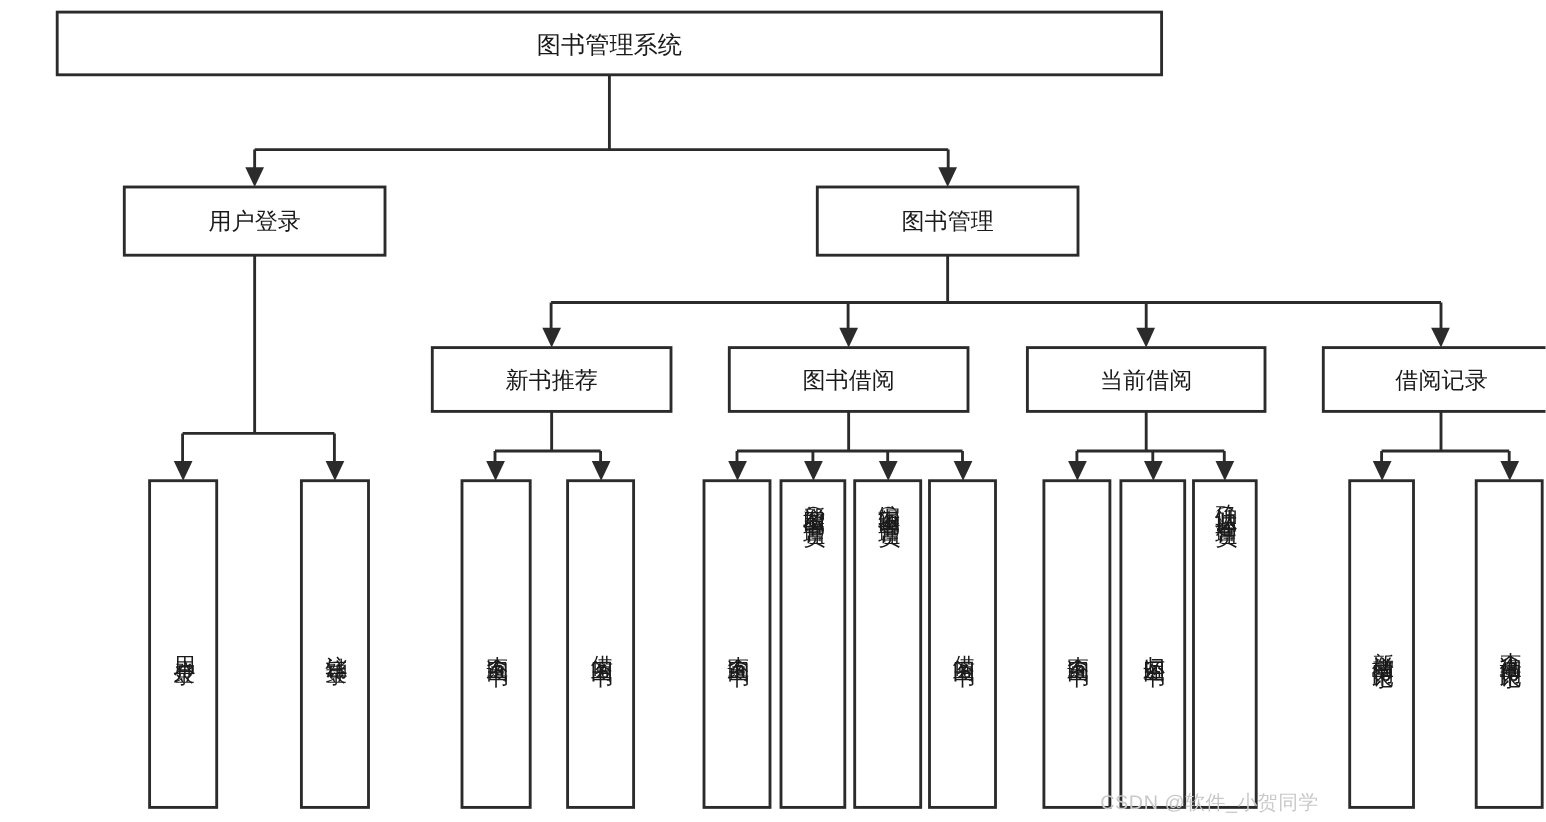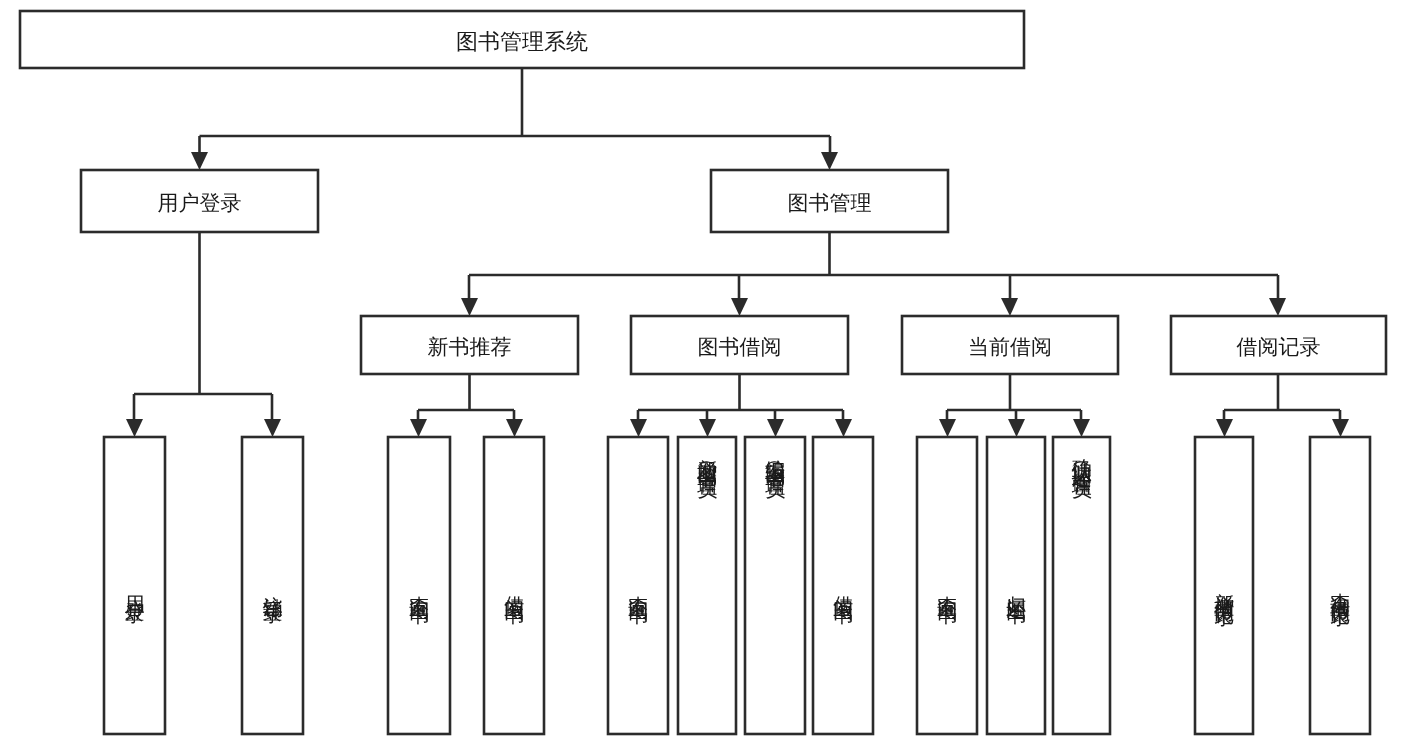--- a/index.html
+++ b/index.html
@@ -12,20 +12,21 @@
     height: 747px;
     font-family: "Liberation Sans", "DejaVu Sans", sans-serif;
     overflow: hidden;
     position: relative;
   }
   #diagram-root {
     position: relative;
     width: 1181px;
     height: 747px;
     background: #ffffff;
+    margin-left: 32px;
   }
   svg#flowchart {
     position: absolute;
     left: 0;
     top: 0;
     width: 1405px;
     height: 747px;
     display: block;
   }
   .node-box {
@@ -224,14 +225,15 @@
   </div>
 
   <div class="vlabel-wrap" style="left:1195px; top:437px; width:58px; height:297px;">
     <span class="vlabel">新增借阅记录</span>
   </div>
 
   <div class="vlabel-wrap" style="left:1310px; top:437px; width:60px; height:297px;">
     <span class="vlabel">查询借阅记录</span>
   </div>
 
+  <div class="watermark">CSDN @软件_小贺同学</div>
 
 </div>
 
 </body></html>

